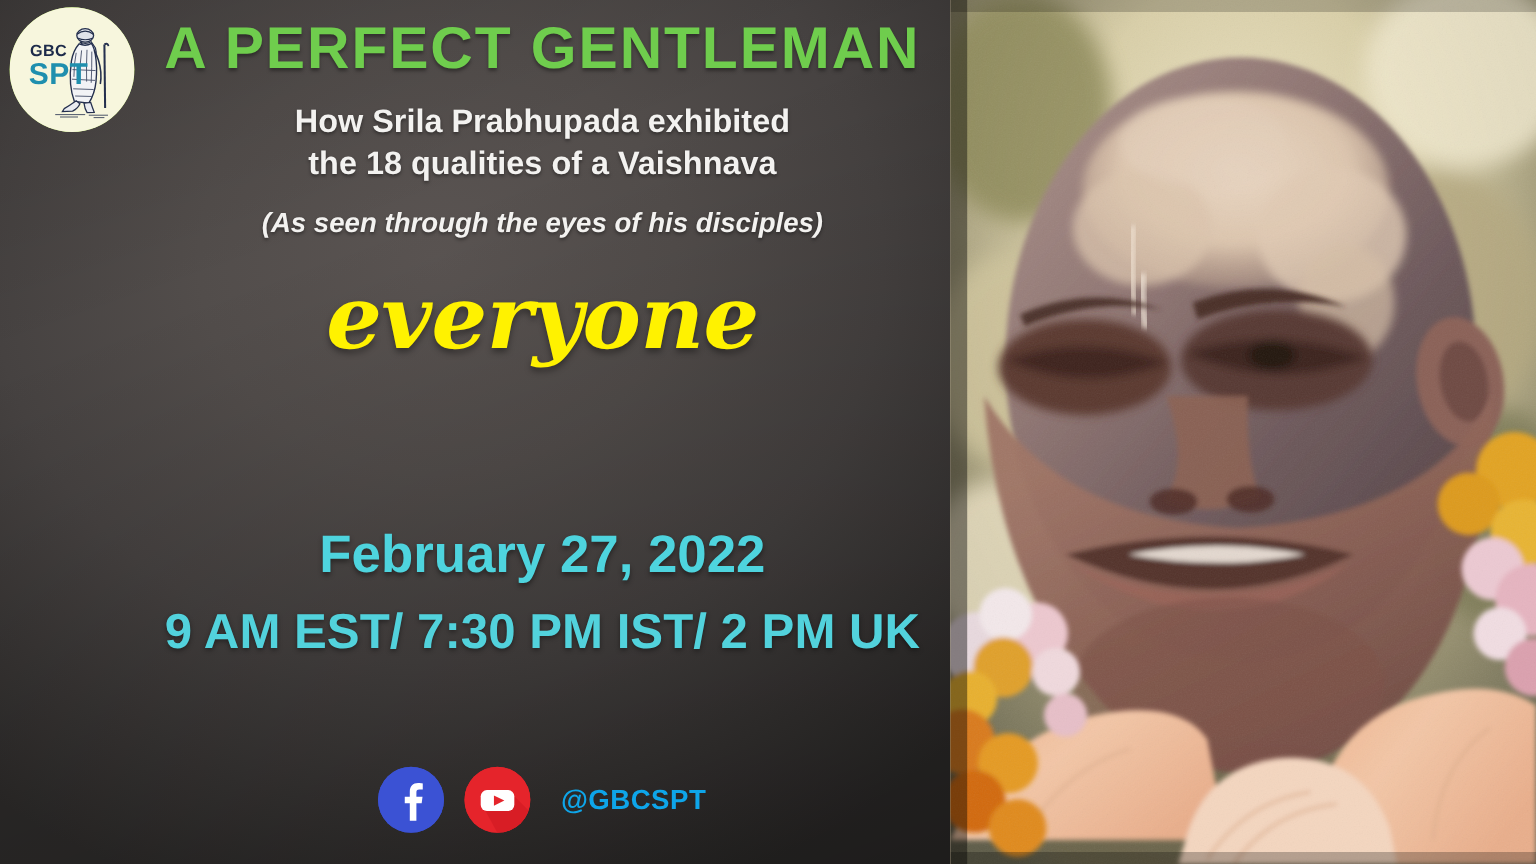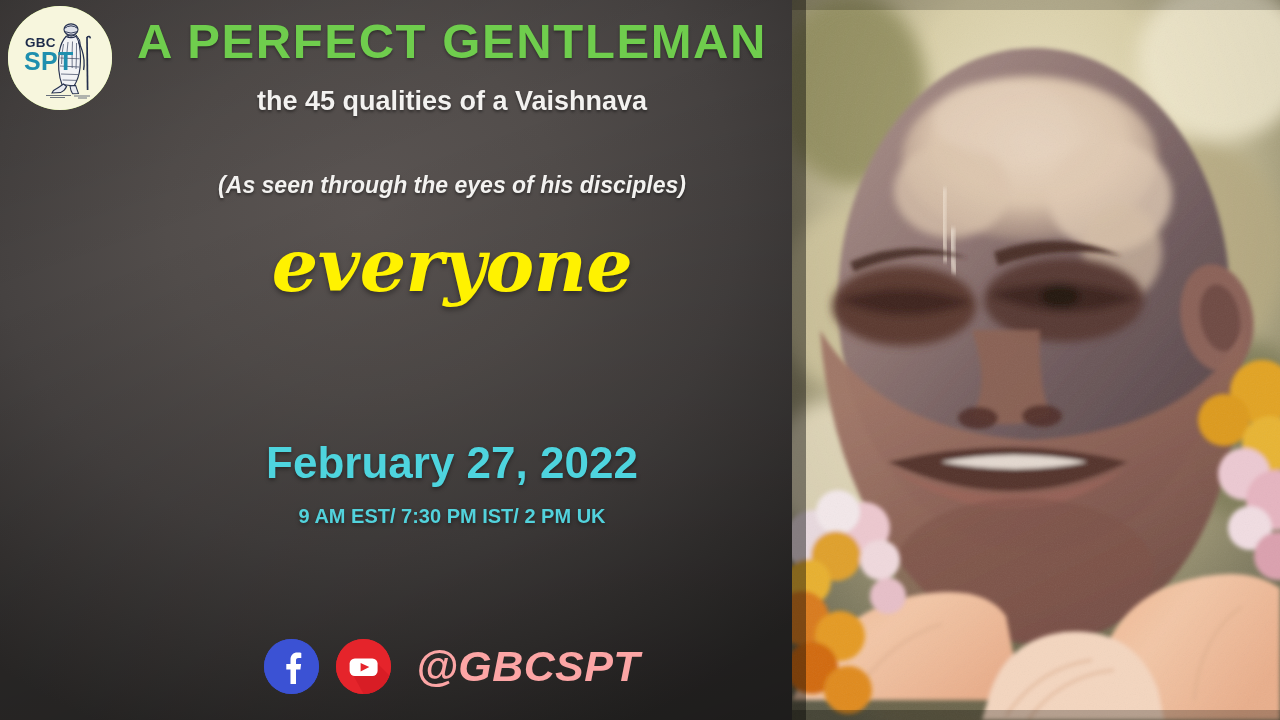--- a/index.html
+++ b/index.html
@@ -113,21 +113,21 @@
     font-size: 44px;
     font-weight: 700;
     color: #4ed4de;
     line-height: 1;
     text-shadow: 0 2px 4px rgba(0,0,0,0.42);
   }
   .event-times {
     position: absolute;
     left: 0; right: 0;
     top: 506px;
-    font-size: 20px;
+    font-size: 41px;
     font-weight: 700;
     color: #52d2dc;
     line-height: 1;
     text-shadow: 0 2px 4px rgba(0,0,0,0.42);
   }
   .presenter {
     position: absolute;
     left: 0; right: 0;
     top: 569px;
     font-size: 33px;
@@ -152,27 +152,26 @@
     border-radius: 50%;
     display: flex;
     align-items: center;
     justify-content: center;
     flex: 0 0 auto;
   }
   .fb { background: #3b52d4; }
   .yt { background: #e5242b; }
   .social-icon svg { display: block; }
   .handle {
-    font-size: 43px;
-    font-weight: 700;
-    color: #fca5a5;
+    font-size: 23px;
+    font-weight: 700;
+    color: #0ea5e9;
     margin-left: 8px;
     line-height: 1;
     letter-spacing: 0.4px;
-    font-style: italic;
   }
 
   
   .photo-panel {
     position: absolute;
     left: 792px; top: 0;
     width: 488px; height: 720px;
     overflow: hidden;
     background: #9c9179;
   }
@@ -231,21 +230,22 @@
       <text x="17" y="41" font-family="Liberation Sans, sans-serif" font-size="13.5" font-weight="700" fill="#1d2b4a" letter-spacing="0.3">GBC</text>
       <text x="16" y="64" font-family="Liberation Sans, sans-serif" font-size="25" font-weight="700" fill="#1f8fae" letter-spacing="0.3">SPT</text>
     </svg>
   </div>
 
   <div class="content">
 
     <div class="main-title">A PERFECT GENTLEMAN</div>
 
     <div class="subtitle">
-      <div>the 45 qualities of a Vaishnava</div>
+      <div>How Srila Prabhupada exhibited</div>
+      <div>the 18 qualities of a Vaishnava</div>
     </div>
 
     <div class="subnote">(As seen through the eyes of his disciples)</div>
 
     <div class="quote">
       <div>everyone</div>
     </div>
 
     <div class="event-date">February 27, 2022</div>
     <div class="event-times">9 AM EST/ 7:30 PM IST/ 2 PM UK</div>

